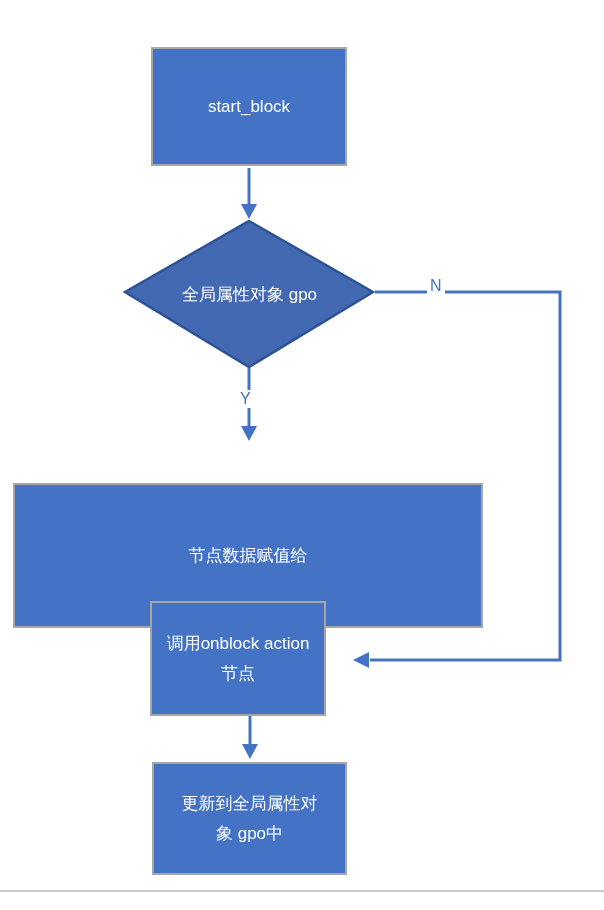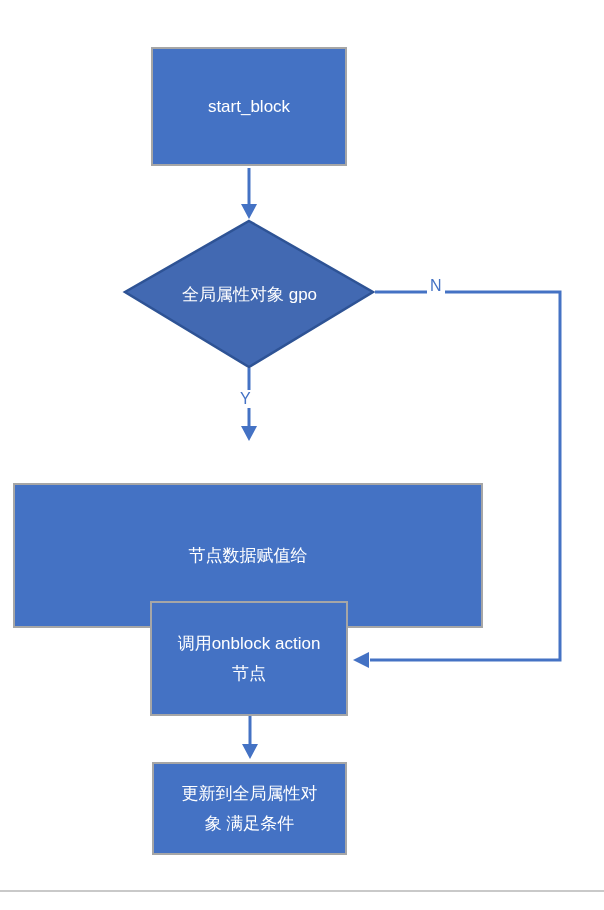--- a/index.html
+++ b/index.html
@@ -43,22 +43,22 @@
     border: none;
     gap: 48px;
   }
   .node .line {
     display: block;
     white-space: nowrap;
   }
   #node-start   { left: 151px; top: 47px;  width: 196px; height: 119px; }
   #node-decision{ left: 125px; top: 221px; width: 249px; height: 147px; }
   #node-assign  { left: 13px;  top: 443px; width: 470px; height: 145px; margin-top: 40px; }
-  #node-onblock { left: 150px; top: 601px; width: 198px; height: 115px; }
-  #node-update  { left: 152px; top: 762px; width: 195px; height: 93px; }
+  #node-onblock { left: 150px; top: 601px; width: 176px; height: 115px; }
+  #node-update  { left: 152px; top: 762px; width: 195px; height: 113px; }
 
   .edge-label {
     position: absolute;
     background: #ffffff;
     color: #4472C4;
     font-size: 16px;
     line-height: 16px;
     padding: 1px 3px;
     z-index: 3;
   }
@@ -111,21 +111,21 @@
     <span class="line">节点数据赋值给</span>
   </div>
 
   <div class="node rect" id="node-onblock">
     <span class="line">调用onblock action</span>
     <span class="line">节点</span>
   </div>
 
   <div class="node rect" id="node-update">
     <span class="line">更新到全局属性对</span>
-    <span class="line">象 满足条件</span>
+    <span class="line">象 gpo中</span>
   </div>
 
   <span class="edge-label" id="label-yes">Y</span>
   <span class="edge-label" id="label-no">N</span>
 
   <div class="page-separator"></div>
 
 </div>
 
 </body></html>

